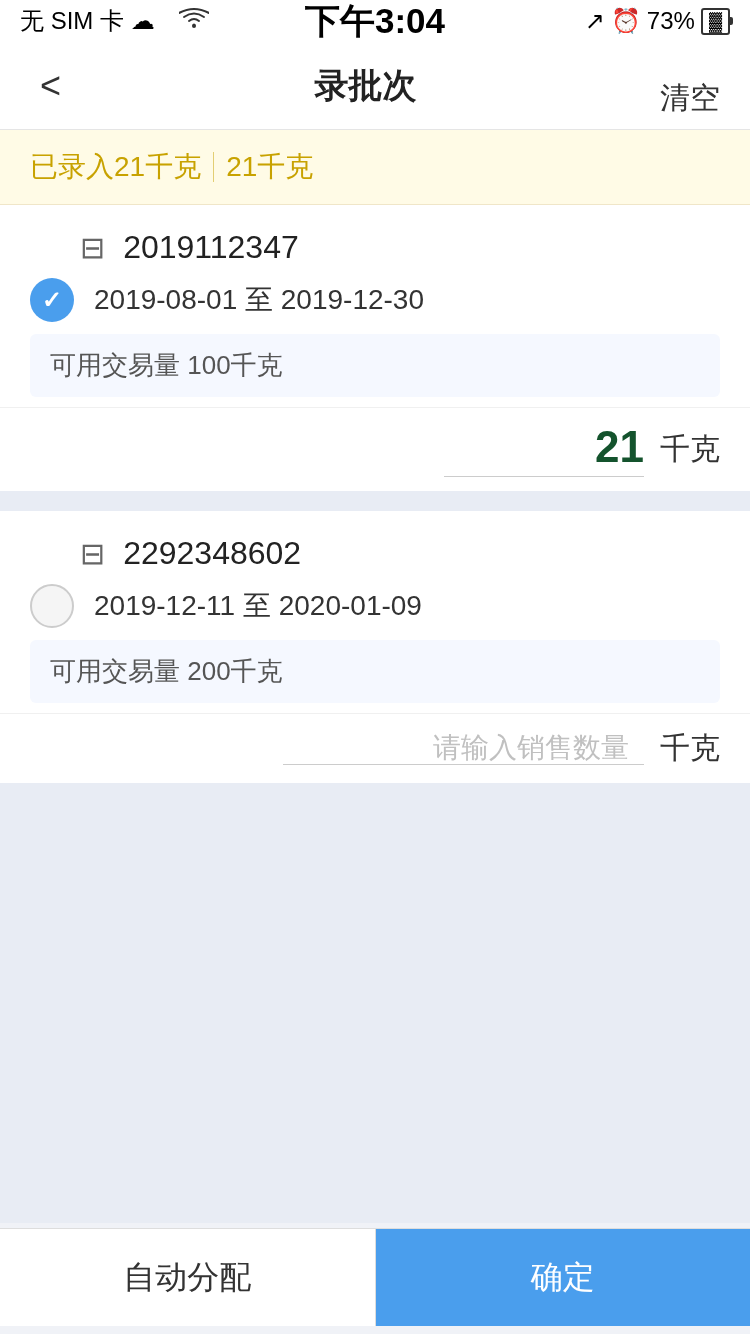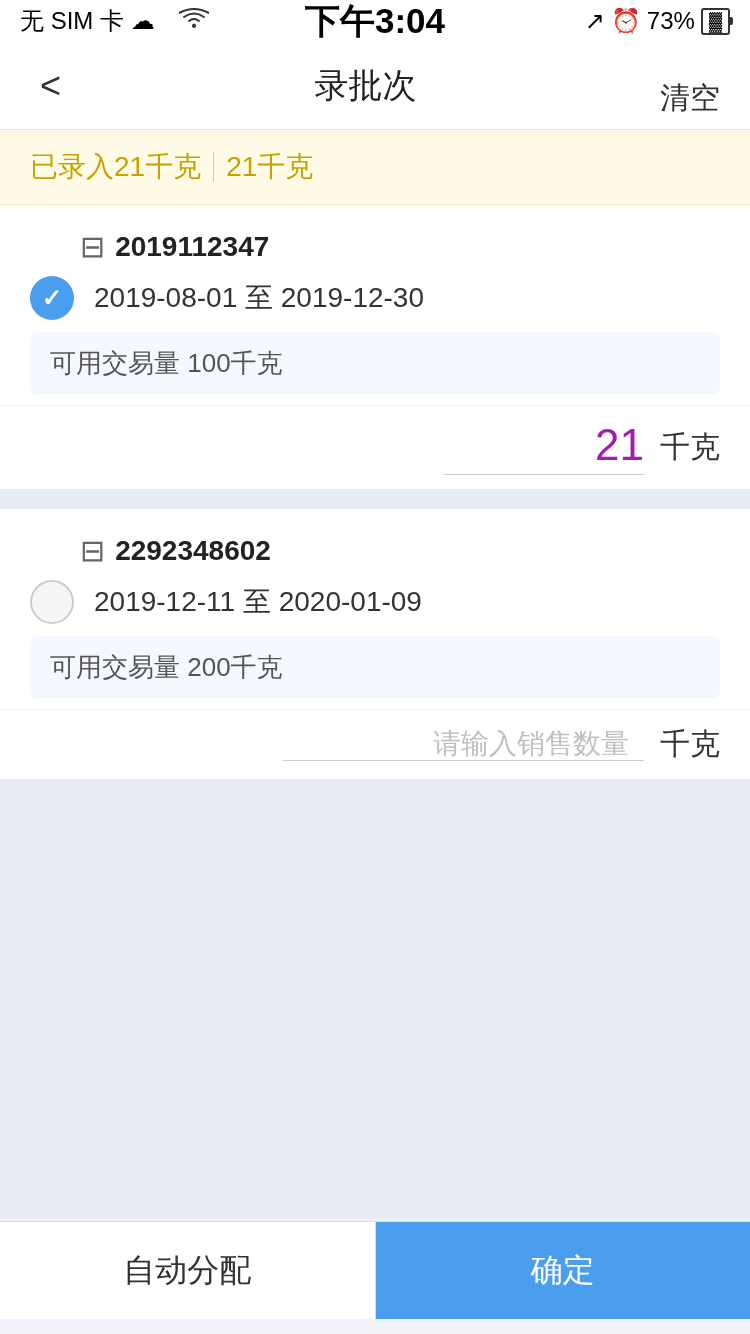--- a/index.html
+++ b/index.html
@@ -55,21 +55,21 @@
       border-bottom: 1px solid #e5e5e5;
     }
     .nav-back {
       font-size: 36px;
       color: #333;
       cursor: pointer;
       padding: 10px;
     }
     .nav-title {
       font-size: 34px;
-      font-weight: 400;
+      font-weight: 700;
       color: #222;
     }
     .nav-clear {
       font-size: 30px;
       color: #333;
       cursor: pointer;
       margin-top: 26px;
     }
 
     
@@ -102,23 +102,24 @@
       padding: 24px 30px 8px 80px;
       display: flex;
       align-items: center;
       gap: 10px;
     }
     .batch-icon {
       color: #666;
       font-size: 30px;
     }
     .batch-id {
-      font-size: 28px;
-      font-weight: 700;
+      font-size: 32px;
+      font-weight: 400;
       color: #222;
+      margin-left: 8px;
     }
 
     .batch-date-row {
       display: flex;
       align-items: center;
       padding: 4px 30px 8px 30px;
       gap: 20px;
     }
     .radio-circle {
       width: 44px;
@@ -160,22 +161,22 @@
     .quantity-row {
       display: flex;
       align-items: center;
       justify-content: flex-end;
       padding: 14px 30px 14px 30px;
       gap: 16px;
       border-top: 1px solid #f0f0f0;
     }
     .quantity-value {
       font-size: 44px;
-      color: #a21caf;
-      font-weight: 400;
+      color: #14532d;
+      font-weight: 700;
       text-align: center;
     }
     .quantity-unit {
       font-size: 30px;
       color: #333;
     }
     .quantity-underline {
       border-bottom: 1px solid #ccc;
       min-width: 200px;
       padding-bottom: 4px;
@@ -218,21 +219,21 @@
     
     .empty-area {
       background: #e8ecf4;
       flex: 1;
       min-height: 420px;
     }
 
     
     .bottom-bar {
       position: fixed;
-      bottom: 15px;
+      bottom: 8px;
       width: 750px;
       height: 98px;
       display: flex;
       background: #fff;
       border-top: 1px solid #ddd;
     }
     .btn-auto {
       flex: 1;
       display: flex;
       align-items: center;

